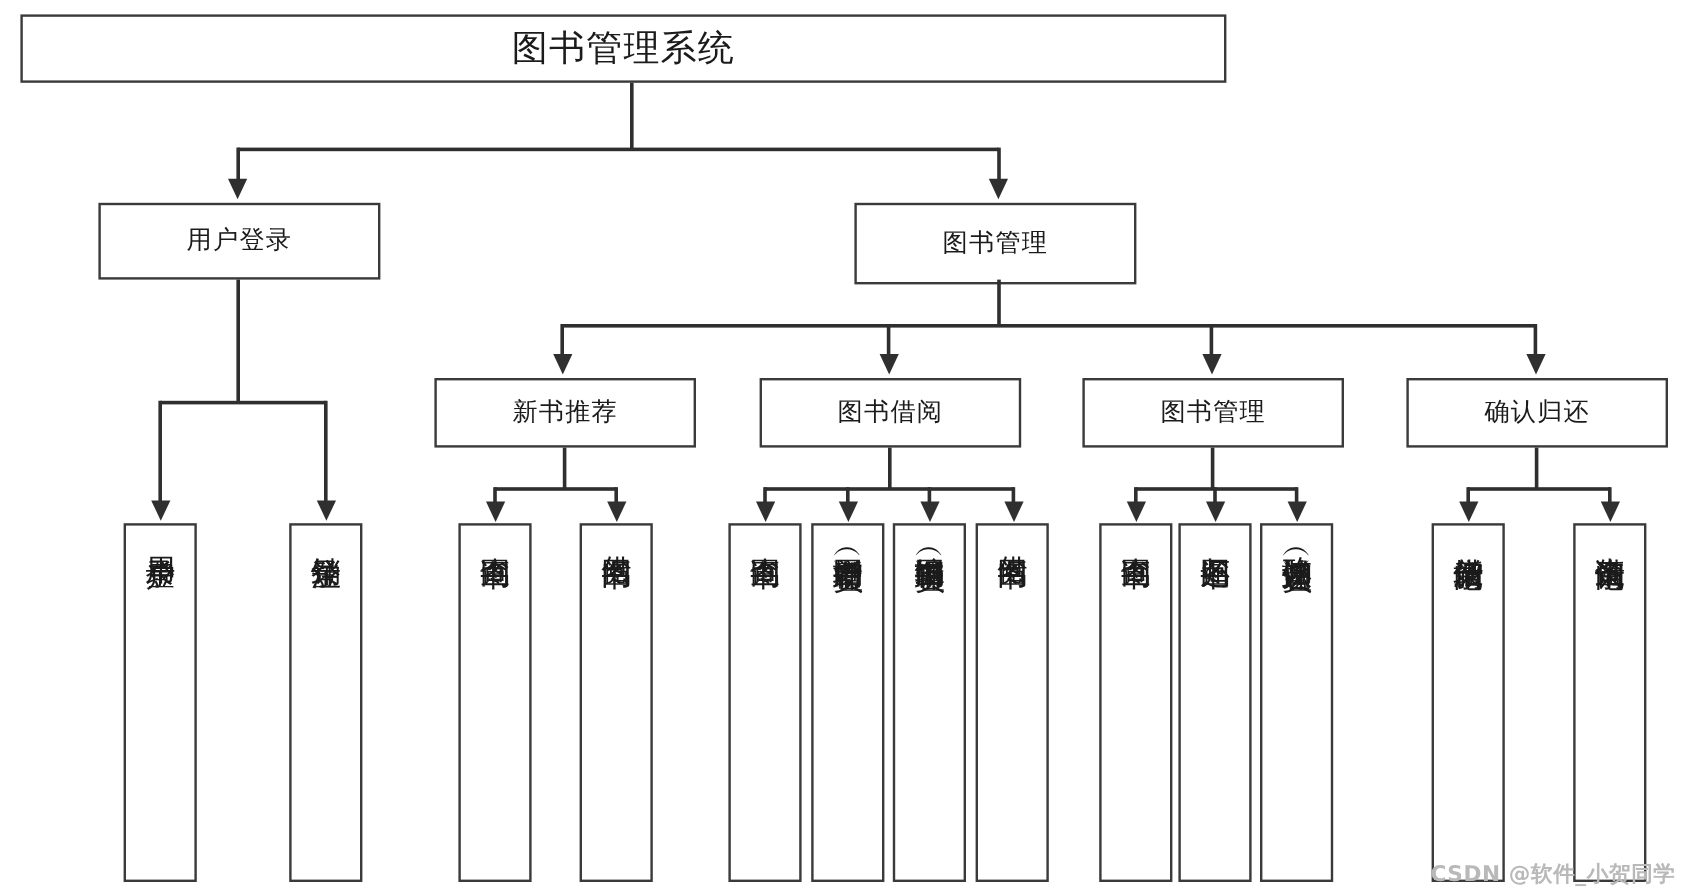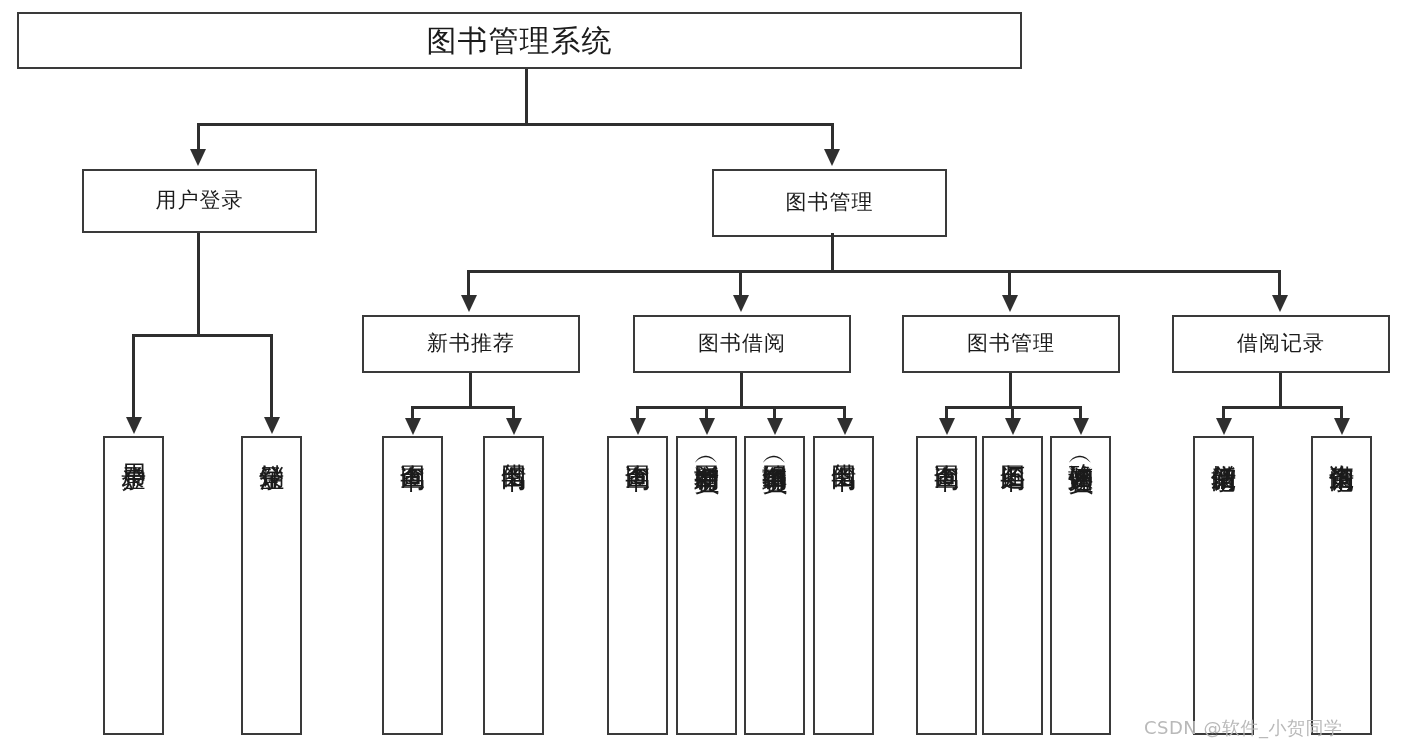--- a/index.html
+++ b/index.html
@@ -133,21 +133,21 @@
   <div class="node l3" style="left:633px; top:315px; width:218px; height:58px;">
     <span class="label-h">图书借阅</span>
   </div>
   <div class="node l3" style="left:362px; top:315px; width:218px; height:58px;">
     <span class="label-h">新书推荐</span>
   </div>
   <div class="node l3" style="left:902px; top:315px; width:218px; height:58px;">
     <span class="label-h">图书管理</span>
   </div>
   <div class="node l3" style="left:1172px; top:315px; width:218px; height:58px;">
-    <span class="label-h">借阅记录</span>
+    <span class="label-h">确认归还</span>
   </div>
 
   <div class="vline" style="left:469px; top:373px; height:35px;"></div>
   <div class="hline" style="left:412px; top:406px; width:102px;"></div>
   <div class="vline" style="left:411px; top:406px; height:14px;"></div>
   <div class="arrow" style="left:405px; top:418px;"></div>
   <div class="vline" style="left:512px; top:406px; height:14px;"></div>
   <div class="arrow" style="left:506px; top:418px;"></div>
 
   <div class="vline" style="left:740px; top:373px; height:35px;"></div>
@@ -222,15 +222,15 @@
   </div>
 
   <div class="node leaf" style="left:1193px; top:436px; width:61px; height:299px;">
     <span class="label-v">新增借阅记录</span>
   </div>
 
   <div class="node leaf" style="left:1311px; top:436px; width:61px; height:299px;">
     <span class="label-v">查询借阅记录</span>
   </div>
 
-  <div id="watermark" style="left:1144px; top:716px;">CSDN @软件_小贺同学</div>
+  <div id="watermark" style="left:1192px; top:716px;font-weight:bold;">CSDN @软件_小贺同学</div>
 
 </div>
 
 </body></html>

